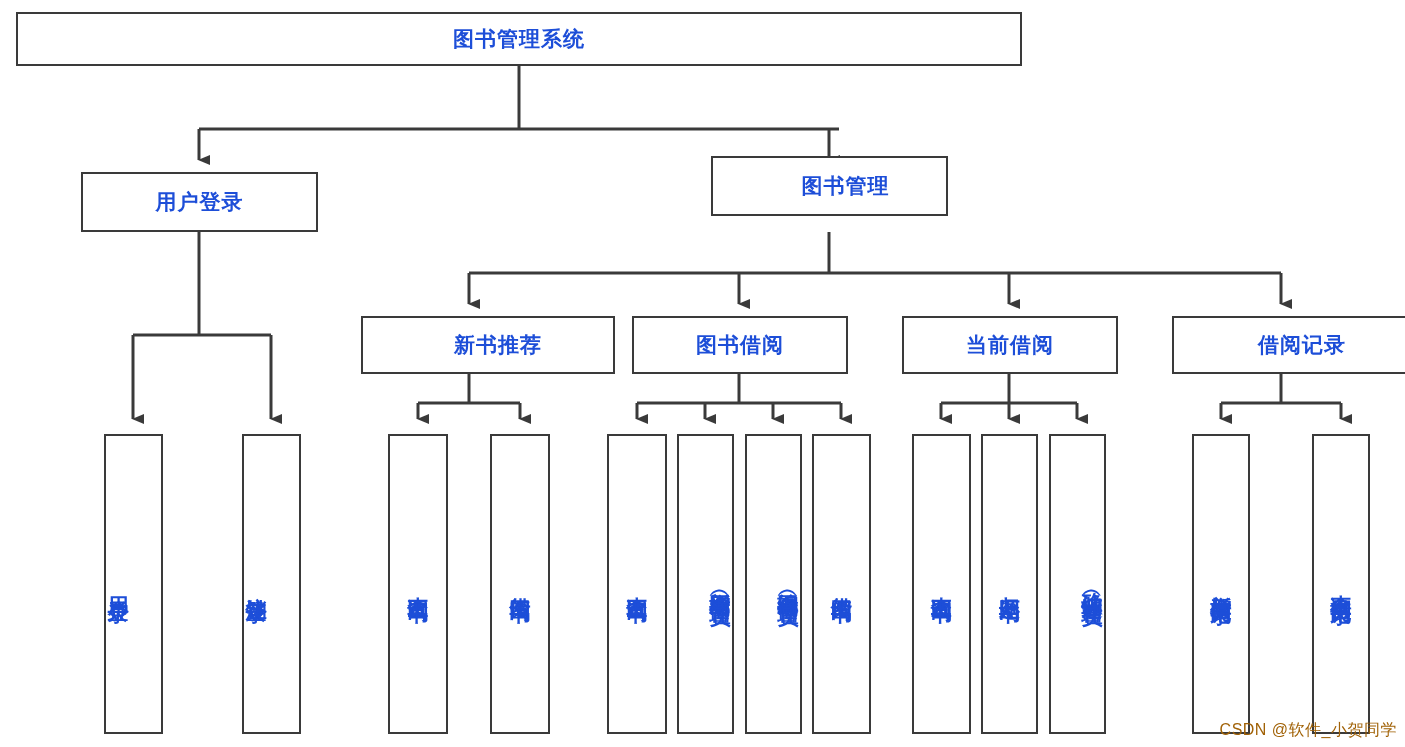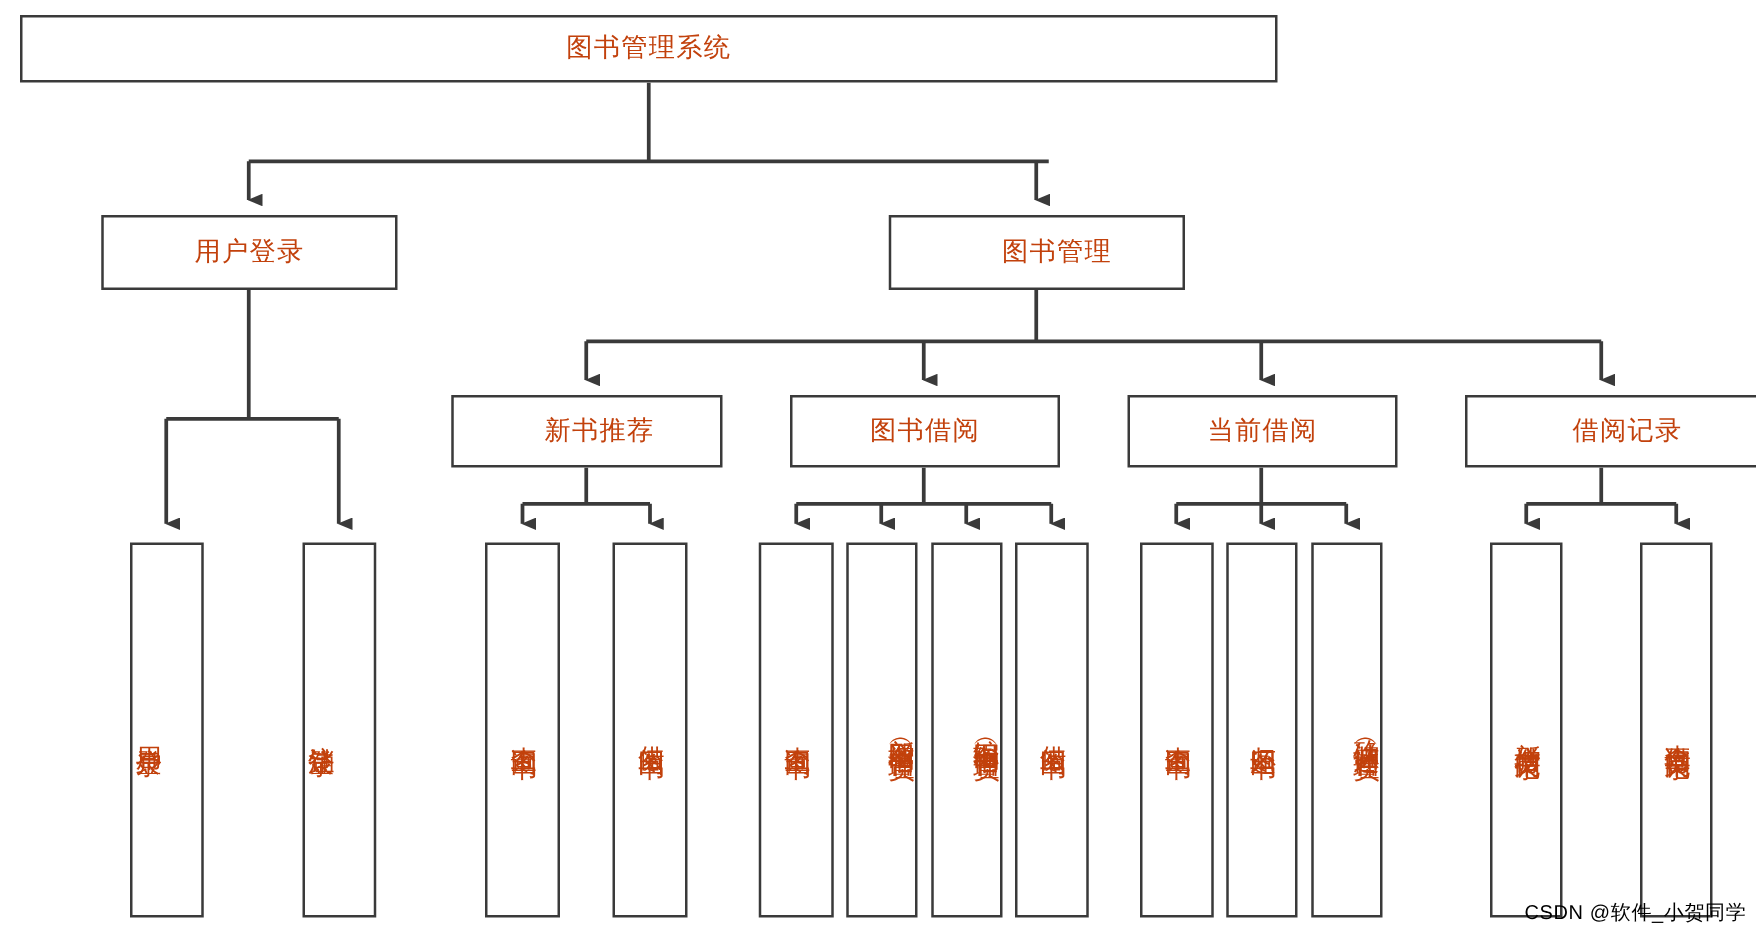--- a/index.html
+++ b/index.html
@@ -23,25 +23,26 @@
     top: 0;
     width: 1405px;
     height: 747px;
     pointer-events: none;
   }
   .node {
     position: absolute;
     box-sizing: border-box;
     border: 2px solid #3a3a3a;
     background: #ffffff;
-    color: #c2410c;
+    color: #1d4ed8;
     display: flex;
     align-items: center;
     justify-content: center;
     z-index: 2;
+    font-weight: bold;
   }
   .node.horiz {
     font-size: 21px;
     letter-spacing: 1px;
     line-height: 1.1;
   }
   .node.vert {
     writing-mode: vertical-rl;
     text-orientation: upright;
     font-size: 21px;
@@ -56,21 +57,21 @@
     align-items: flex-end;
   }
   .node.vert.mid-align {
     align-items: center;
   }
   .watermark {
     position: absolute;
     right: 8px;
     bottom: 6px;
     font-size: 16px;
-    color: #000000;
+    color: #a16207;
     letter-spacing: 0.5px;
     z-index: 5;
     white-space: nowrap;
   }
 </style>
 </head>
 <body>
 
 <div id="canvas">
 
@@ -121,23 +122,23 @@
       <path d="M1221,403 L1341,403"></path>
       <path d="M1221,403 L1221,419" marker-end="url(#arw)"></path>
       <path d="M1341,403 L1341,419" marker-end="url(#arw)"></path>
     </g>
   </svg>
 
   <div class="node horiz" style="left:16px; top:12px; width:1006px; height:54px;">图书管理系统</div>
 
   <div class="node horiz" style="left:81px; top:172px; width:237px; height:60px;">用户登录</div>
 
-  <div class="node horiz" style="left:711px; top:172px; width:237px; height:60px;padding-left:32px;">图书管理</div>
+  <div class="node horiz" style="left:711px; top:156px; width:237px; height:60px;padding-left:32px;">图书管理</div>
 
-  <div class="node horiz" style="left:361px; top:316px; width:217px; height:58px;padding-left:20px;">新书推荐</div>
+  <div class="node horiz" style="left:361px; top:316px; width:254px; height:58px;padding-left:20px;">新书推荐</div>
 
   <div class="node horiz" style="left:902px; top:316px; width:216px; height:58px;">当前借阅</div>
 
   <div class="node horiz" style="left:632px; top:316px; width:216px; height:58px;">图书借阅</div>
 
   <div class="node horiz" style="left:1172px; top:316px; width:260px; height:58px;">借阅记录</div>
 
   <div class="node vert bottom-align" style="left:104px; top:434px; width:59px; height:300px;">用户登录</div>
 
   <div class="node vert bottom-align" style="left:242px; top:434px; width:59px; height:300px;">注销登录</div>

